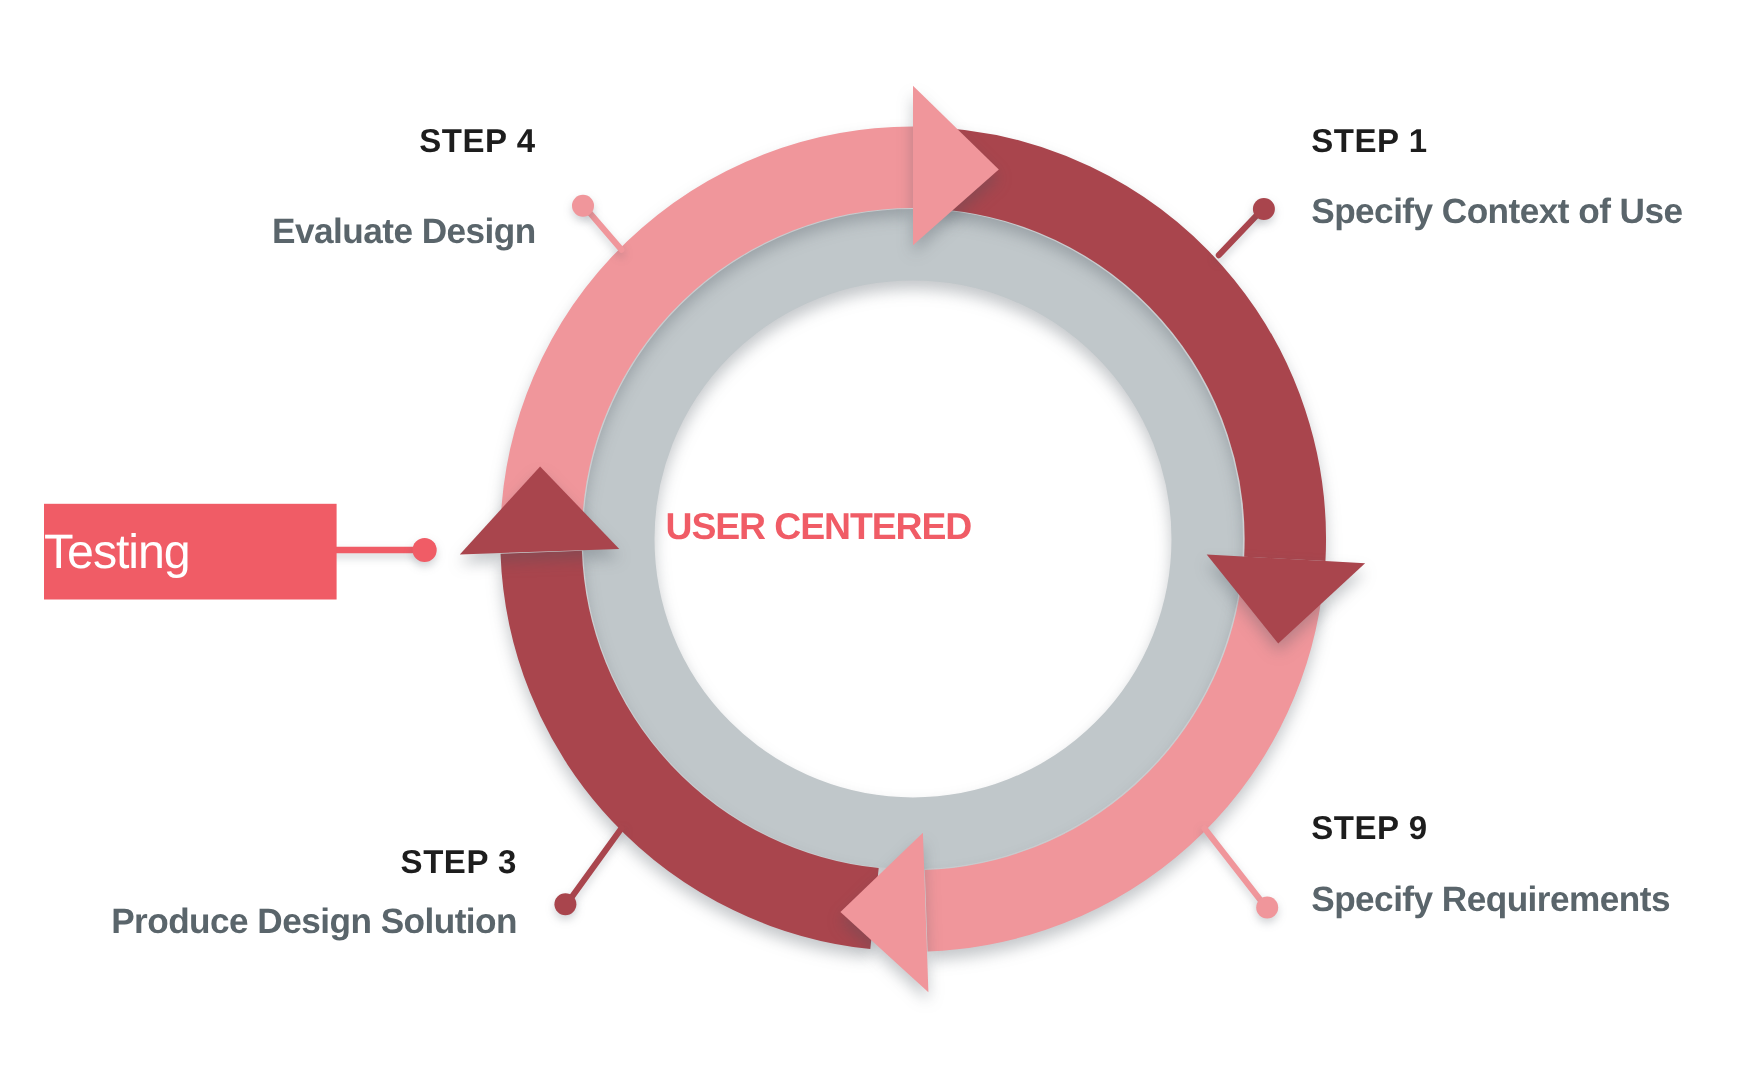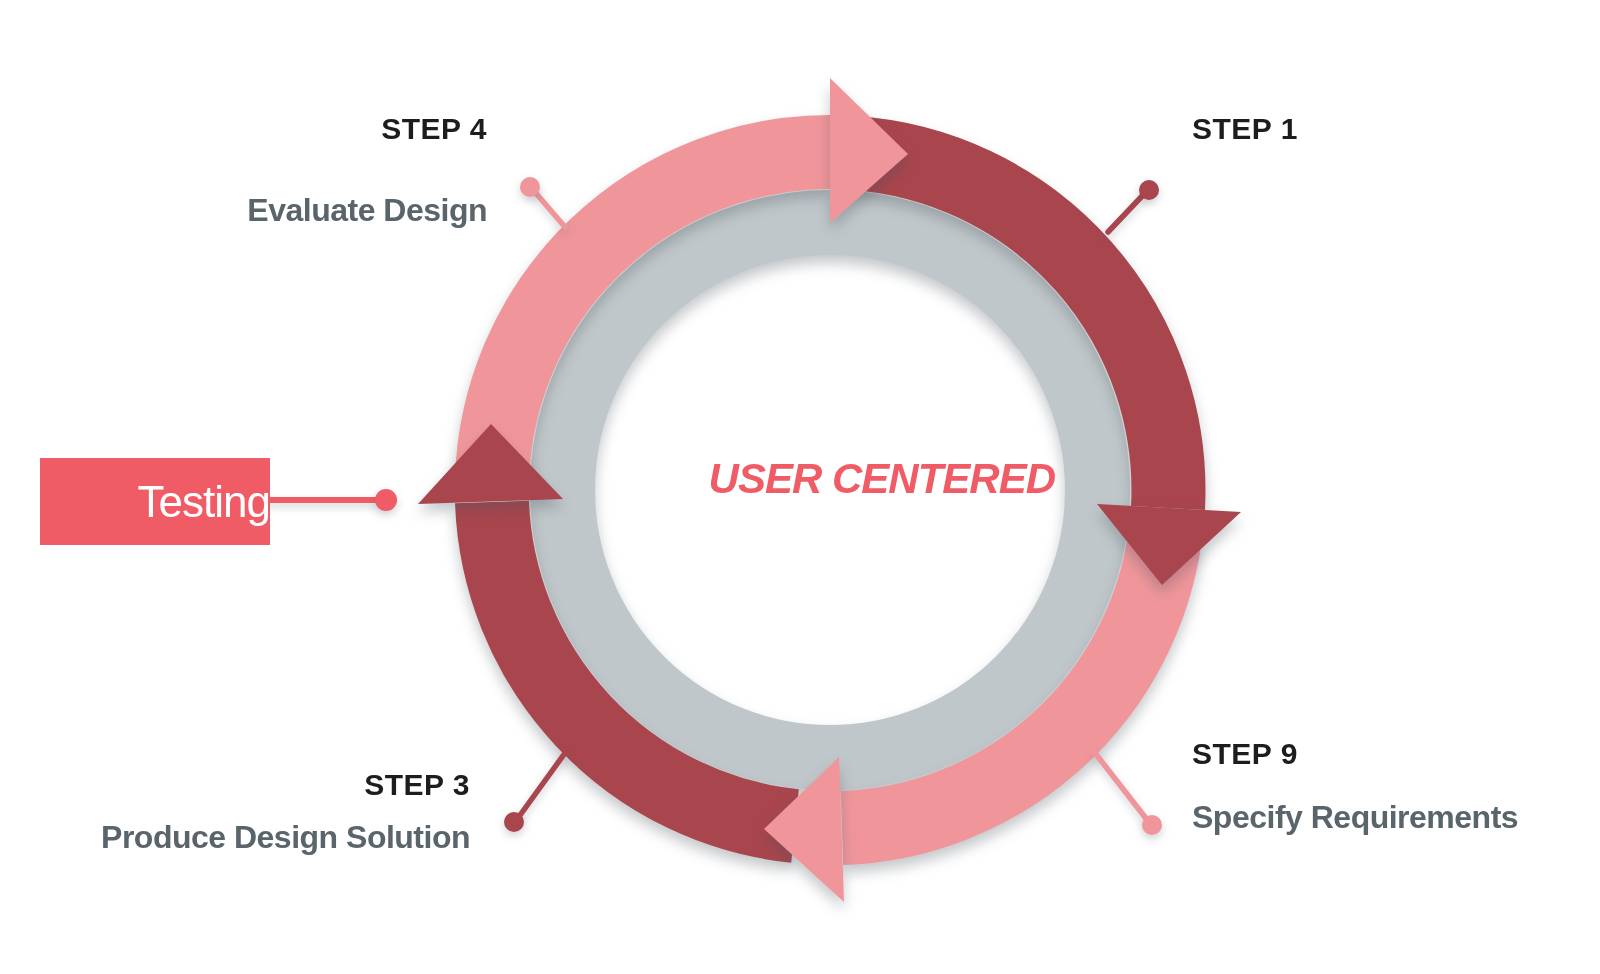--- a/index.html
+++ b/index.html
@@ -36,26 +36,26 @@
   .s1-label{left:1192px;top:112px;}
   .s1-title{left:1192px;top:174px;}
   .s2-label{left:1192px;top:737px;}
   .s2-title{left:1192px;top:799px;text-align:right;}
   .s3-label{right:1130px;top:737px;text-align:right;margin-top:31px;}
   .s3-title{right:1130px;top:799px;margin-top:20px;}
   .s4-label{right:1113px;top:112px;text-align:right;}
   .s4-title{right:1113px;top:174px;text-align:right;margin-top:18px;}
 
   .center-title{
-    position:absolute;left:605px;top:450px;width:450px;text-align:right;
-    color:var(--coral);font-size:42px;font-weight:700;letter-spacing:-1px;line-height:58px;font-style:italic;
+    position:absolute;left:605px;top:450px;width:450px;text-align:left;
+    color:var(--coral);font-size:34px;font-weight:700;letter-spacing:-1px;line-height:58px;
   }
   .testing-box{
-    position:absolute;left:40px;top:458px;width:230px;height:87px;
-    background:var(--coral);display:flex;align-items:center;justify-content:flex-end;
+    position:absolute;left:40px;top:458px;width:266px;height:87px;
+    background:var(--coral);display:flex;align-items:center;justify-content:flex-start;
   }
   .testing-box span{color:#fff;font-size:44px;font-weight:400;letter-spacing:-1px;}
 </style>
 </head>
 <body>
 
 <div class="stage">
 
   <svg class="diagram" width="1600" height="974" viewBox="0 0 1600 974">
 
@@ -87,20 +87,21 @@
 
       <line class="conn conn-pink soft-shadow" x1="565" y1="227" x2="534" y2="191"></line>
       <circle class="dot-pink soft-shadow" cx="530" cy="187" r="10"></circle>
 
       <line class="conn conn-coral soft-shadow" x1="268" y1="500" x2="382" y2="500" style="stroke-width:6px"></line>
       <circle class="dot-coral soft-shadow" cx="386" cy="500" r="11"></circle>
     </g>
   </svg>
 
   <div class="txt step-label s1-label">STEP 1</div>
+  <div class="txt step-title s1-title">Specify Context of Use</div>
 
   <div class="txt step-label s2-label">STEP 9</div>
   <div class="txt step-title s2-title">Specify Requirements</div>
 
   <div class="txt step-label s3-label">STEP 3</div>
   <div class="txt step-title s3-title">Produce Design Solution</div>
 
   <div class="txt step-label s4-label">STEP 4</div>
   <div class="txt step-title s4-title">Evaluate Design</div>
 

